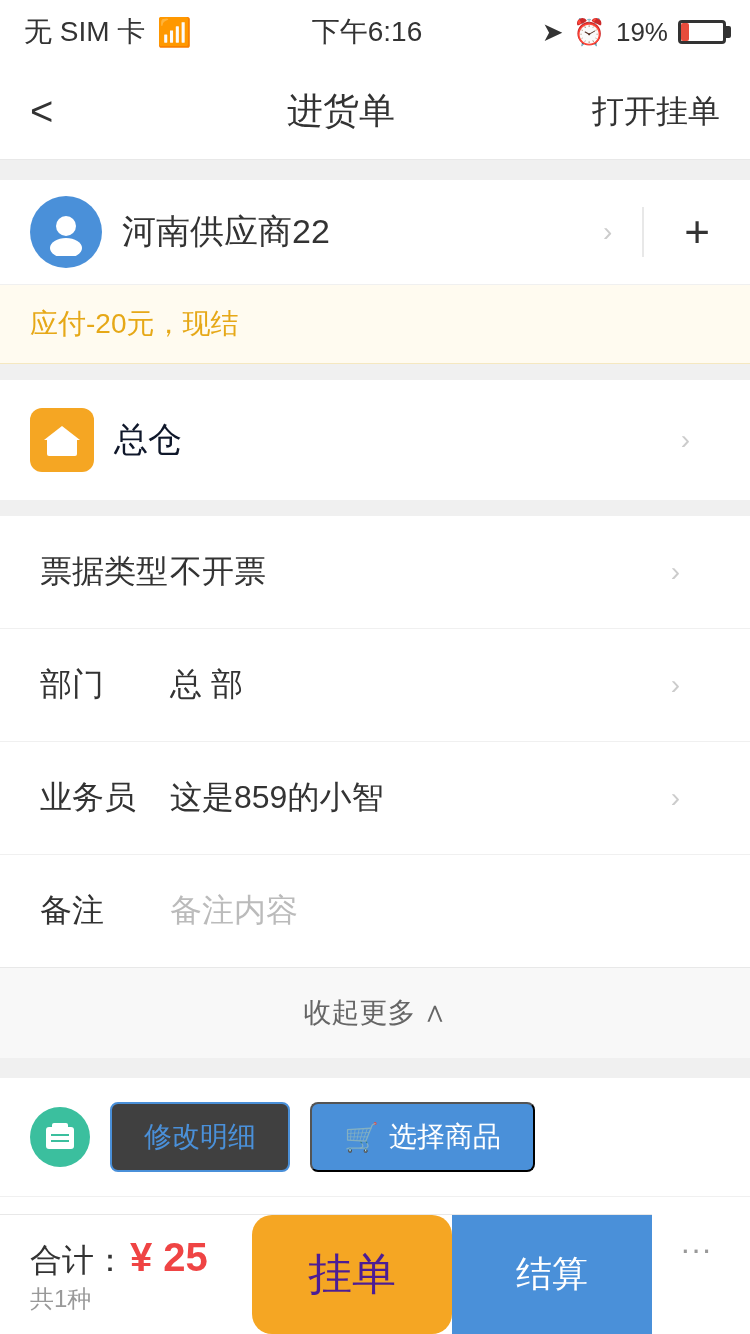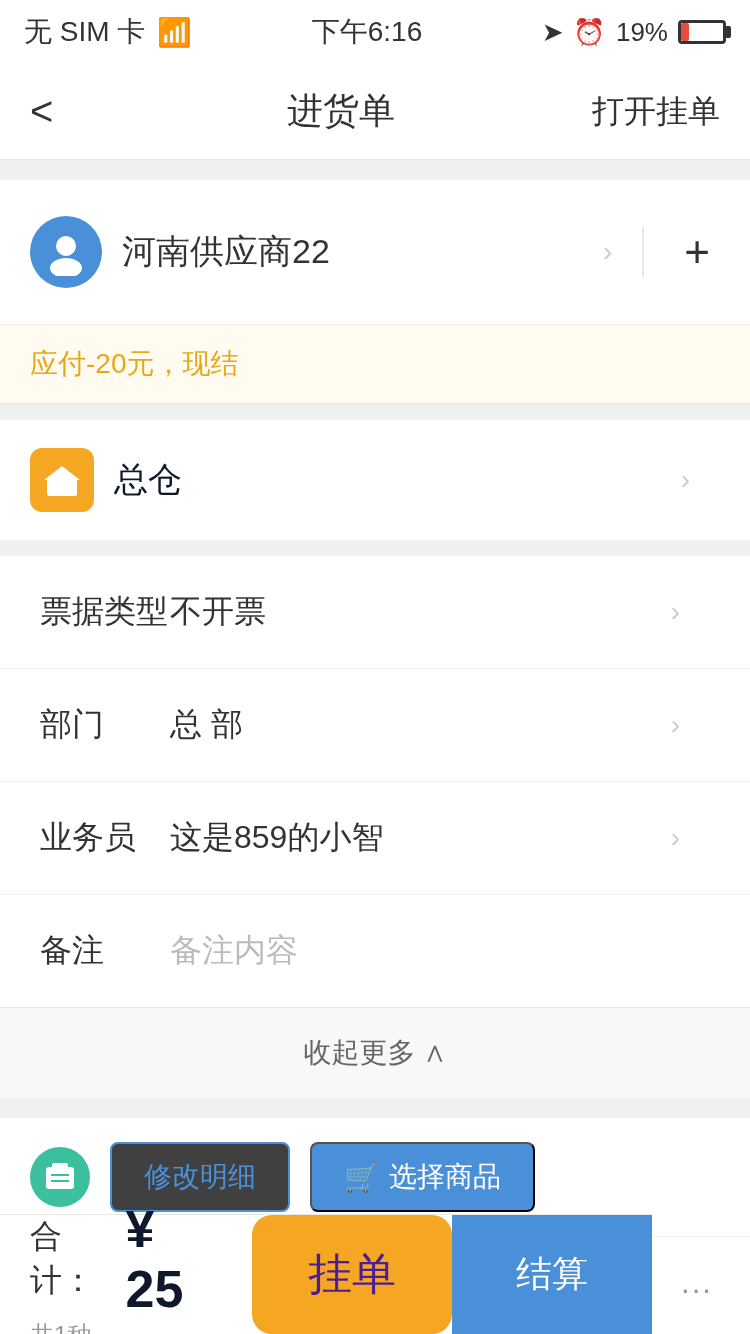--- a/index.html
+++ b/index.html
@@ -85,21 +85,21 @@
     .section-gap {
       height: 20px;
       background: #f0f0f0;
     }
 
     
     .supplier-row {
       background: #fff;
       display: flex;
       align-items: center;
-      padding: 36px 30px;
+      padding: 16px 30px;
       border-bottom: 1px solid #f0f0f0;
     }
     .supplier-left {
       display: flex;
       align-items: center;
       flex: 1;
       gap: 20px;
     }
     .supplier-avatar {
       width: 72px;
@@ -309,23 +309,23 @@
       border-top: 1px solid #e8e8e8;
     }
     .bottom-total {
       flex: 1;
       display: flex;
       flex-direction: column;
       justify-content: center;
       padding: 0 30px;
     }
     .bottom-total-amount {
-      font-size: 52px;
+      font-size: 40px;
       font-weight: bold;
-      color: #0f172a;
+      color: #ef4444;
     }
     .bottom-total-count {
       font-size: 24px;
       color: #999;
     }
     .btn-hang {
       width: 200px;
       background: #f5a623;
       color: #4c1d95;
       font-size: 44px;

